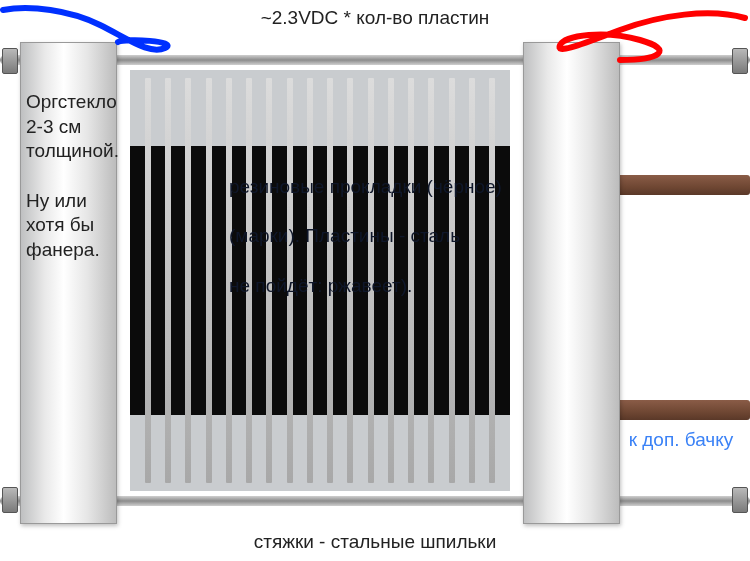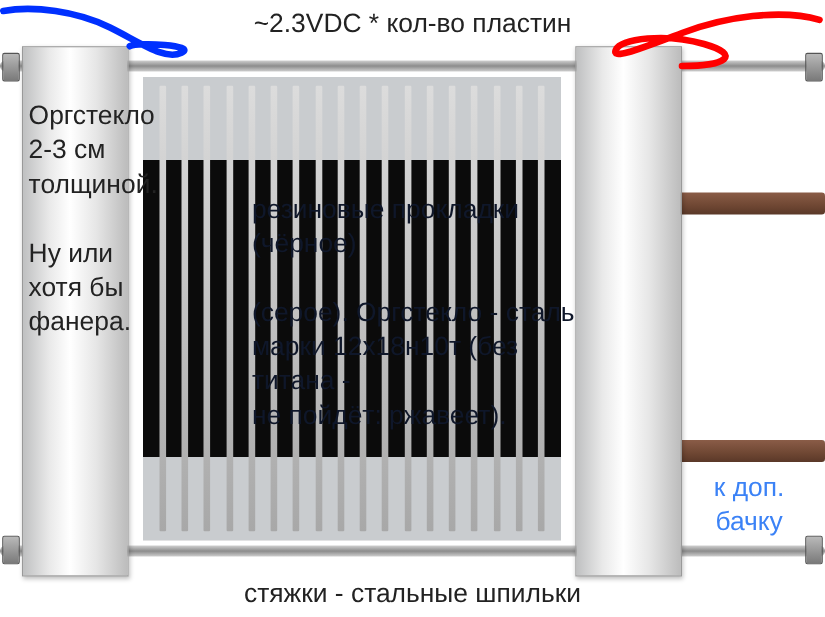--- a/index.html
+++ b/index.html
@@ -11,21 +11,21 @@
     font-family: Arial, Helvetica, sans-serif;
     overflow: hidden;
   }
   .stage {
     position: relative;
     width: 750px;
     height: 561px;
   }
   .label {
     position: absolute;
-    font-size: 24px;
+    font-size: 19px;
     color: #222;
     line-height: 1.3;
   }
   .label.top    { top: 6px;  left: 0; width: 100%; text-align: center; }
   .label.bottom { bottom: 6px; left: 0; width: 100%; text-align: center; }
   .label.left   { left: 26px; top: 90px; width: 120px; }
   .label.right-top    { right: 4px; top: 196px; width: 130px; text-align: left; color:#5a3c32;}
   .label.right-bottom { right: 4px; top: 428px; width: 130px; text-align: center; color:#3b82f6;}
   .label.center {
     left: 210px; top: 175px; width: 315px;
@@ -162,22 +162,22 @@
     <span>2-3 см</span><br>
     <span>толщиной.</span><br><br>
     <span>Ну или</span><br>
     <span>хотя бы</span><br>
     <span>фанера.</span>
   </div>
 
   <div class="label center">
     <span>резиновые прокладки (чёрное)</span><br>
     <br>
-    <span>(серое). Оргстекло - сталь</span><br>
-    <span>марки 12х18н10т (без титана -</span><br>
+    <span>(марки). Пластины - сталь</span><br>
+    <br>
     <span>не пойдёт: ржавеет).</span>
   </div>
 
 
   <div class="label right-bottom">
     <span>к доп. бачку</span><br>
   </div>
 
 </div>
 

